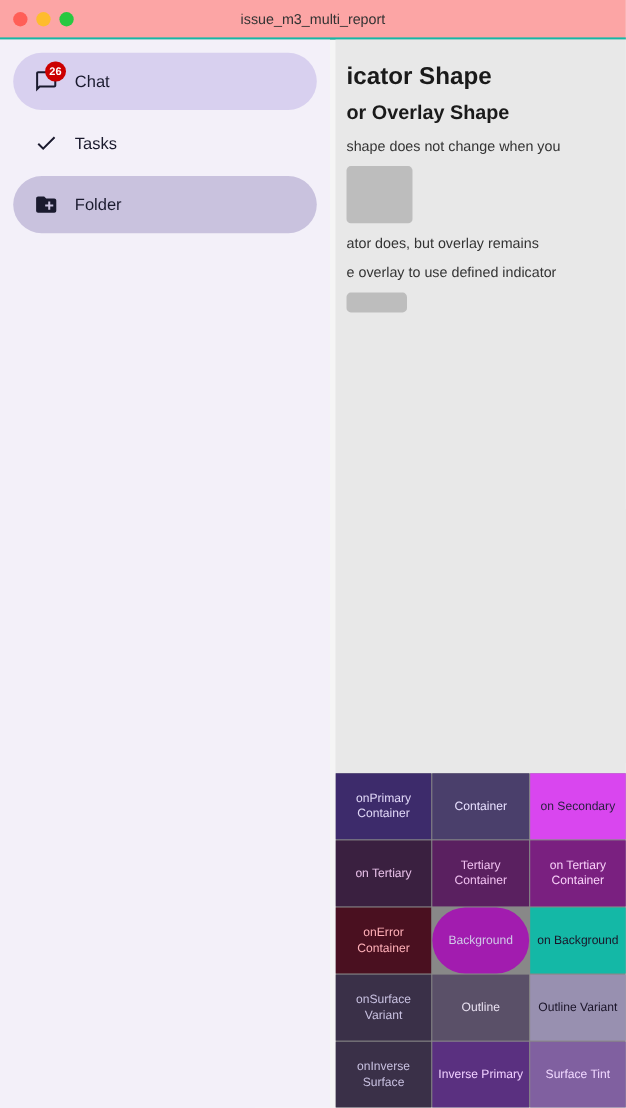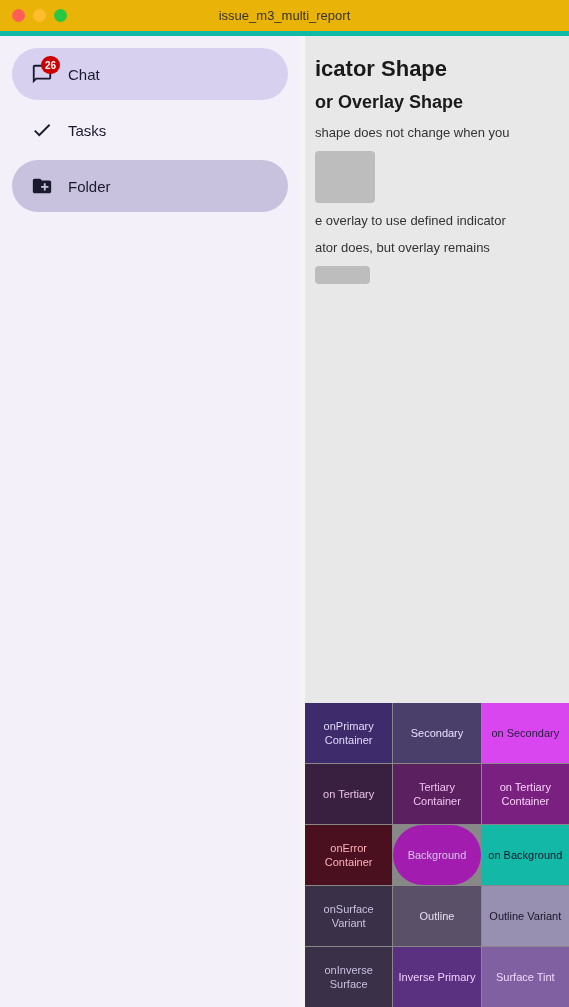--- a/index.html
+++ b/index.html
@@ -9,26 +9,26 @@
       overflow: hidden;
       font-family: -apple-system, BlinkMacSystemFont, 'Segoe UI', sans-serif;
       background: #f5f5f5;
       position: relative;
     }
 
     
     .title-bar {
       width: 100%;
       height: 36px;
-      background: #eab308;
-      display: flex;
-      align-items: center;
-      justify-content: center;
-      position: relative;
-      border-bottom: 5px solid #14b8a6;
+      background: #fca5a5;
+      display: flex;
+      align-items: center;
+      justify-content: center;
+      position: relative;
+      border-bottom: 2px solid #14b8a6;
     }
     .title-bar-buttons {
       position: absolute;
       left: 12px;
       display: flex;
       gap: 8px;
     }
     .tb-btn {
       width: 13px;
       height: 13px;
@@ -244,30 +244,30 @@
 
   </div>
 
   <div class="content-area">
 
     <div class="content-top">
       <div class="content-title-large">icator Shape</div>
       <div class="content-title-medium">or Overlay Shape</div>
       <div class="content-text">shape does not change when you</div>
       <div class="rect-small"></div>
+      <div class="content-text">ator does, but overlay remains</div>
       <div class="content-text">e overlay to use defined indicator</div>
-      <div class="content-text">ator does, but overlay remains</div>
       <div class="rect-thin"></div>
     </div>
 
     <div class="color-grid-area">
       <div class="color-grid" id="color-grid-container">
       <div class="color-cell" style="background: rgb(61, 43, 107); color: rgb(224, 215, 247);">onPrimary
 Container</div>
-          <div class="color-cell" style="background: rgb(74, 63, 107); color: rgb(232, 224, 255);">Secondary</div>
+          <div class="color-cell" style="background: rgb(74, 63, 107); color: rgb(232, 224, 255);">Container</div>
           <div class="color-cell" style="background: #d946ef; color: rgb(42, 32, 64);">on
 Secondary</div>
           <div class="color-cell" style="background: rgb(58, 32, 64); color: rgb(232, 192, 232);">on
 Tertiary</div>
           <div class="color-cell" style="background: rgb(90, 32, 96); color: rgb(240, 192, 240);">Tertiary
 Container</div>
           <div class="color-cell" style="background: rgb(122, 32, 128); color: rgb(248, 208, 248);">on
 Tertiary
 Container</div>
           <div class="color-cell" style="background: rgb(74, 16, 32); color: rgb(255, 176, 184);">onError

